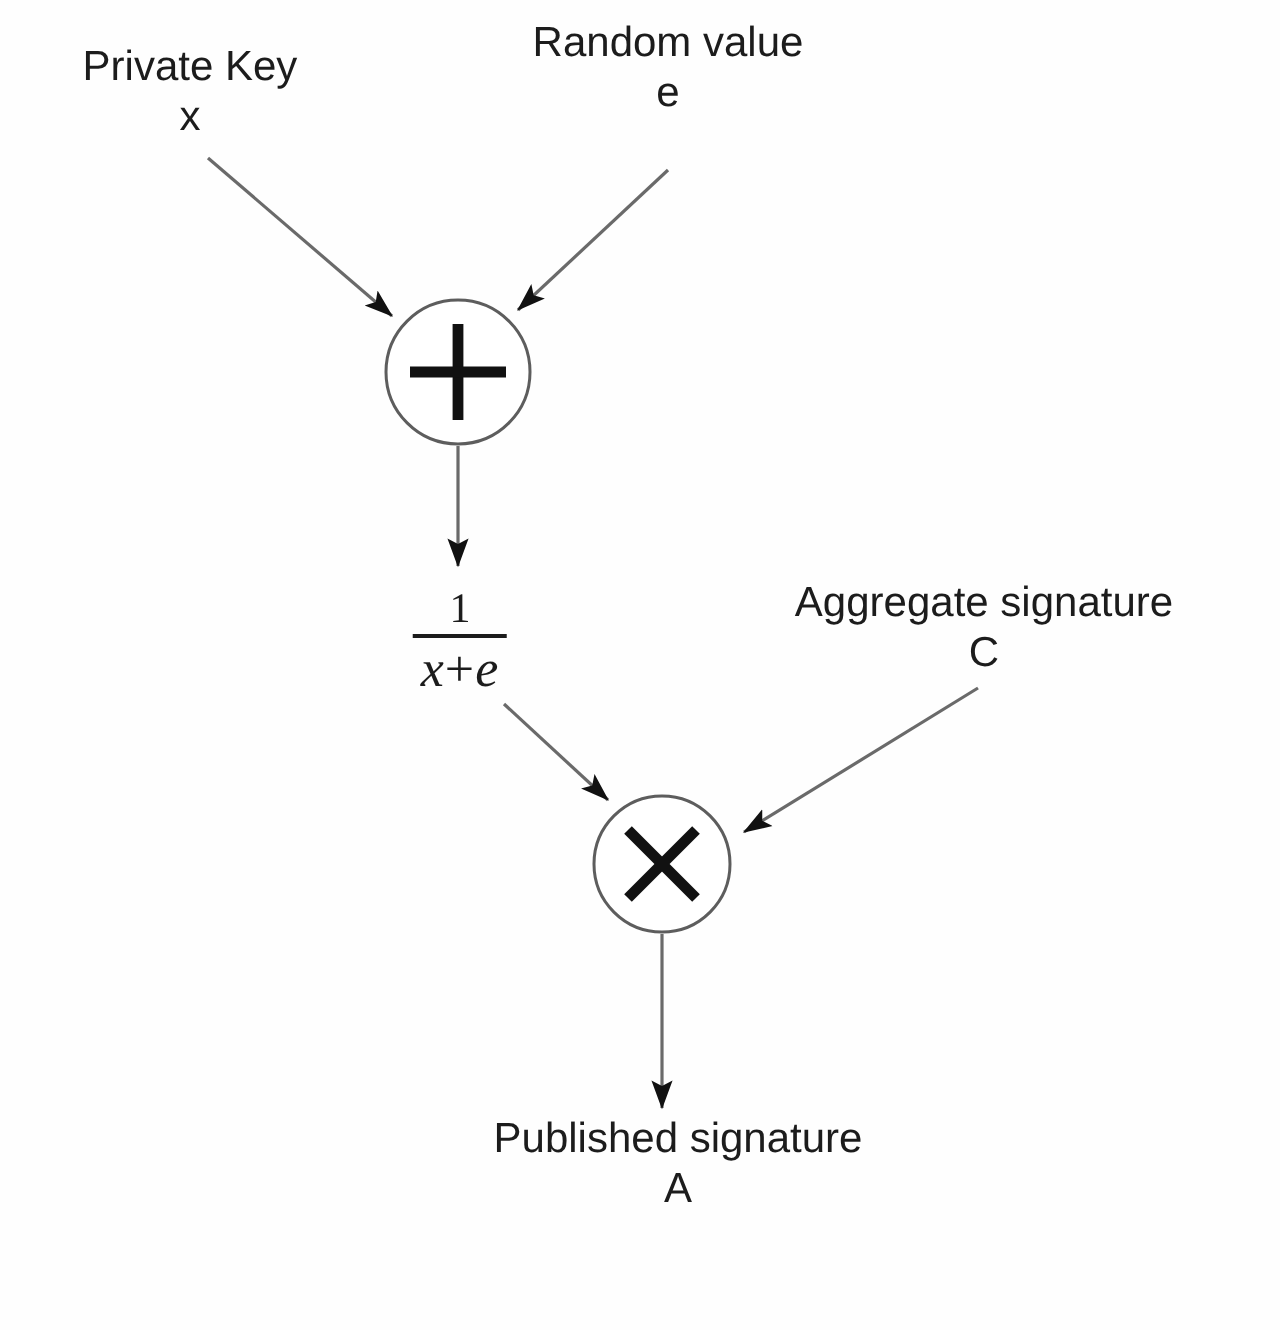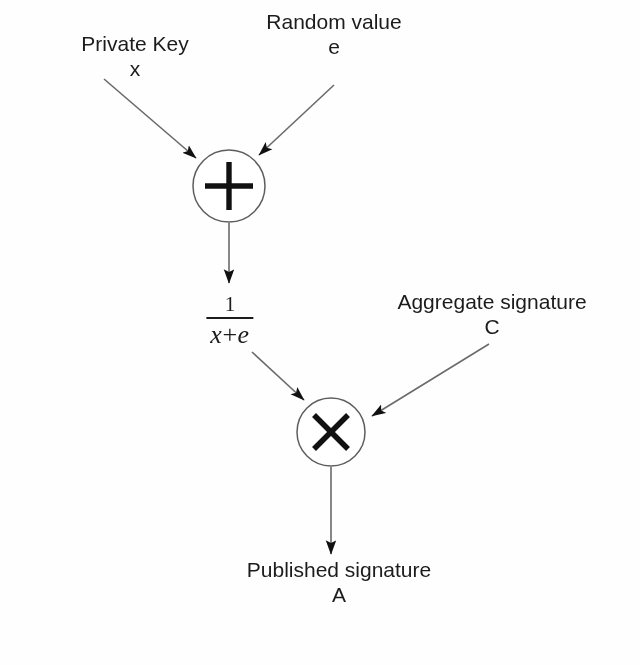--- a/index.html
+++ b/index.html
@@ -108,21 +108,21 @@
     <circle cx="331" cy="432" r="34" fill="#ffffff" stroke="#5d5d5d" stroke-width="1.5"></circle>
 
     <g>
       <line x1="314" y1="415" x2="348" y2="449" stroke="#111111" stroke-width="5.4"></line>
       <line x1="348" y1="415" x2="314" y2="449" stroke="#111111" stroke-width="5.4"></line>
     </g>
 
     <line x1="331" y1="467" x2="331" y2="554" stroke="#6a6a6a" stroke-width="1.6" marker-end="url(#arrowheadv)"></line>
   </svg>
 
-  <div class="lbl" style="left:95px; top:32px;margin-left:40px;">
+  <div class="lbl" style="left:95px; top:22px;">
     <span>Private Key</span>
     <span class="sub">x</span>
   </div>
 
   <div class="lbl" style="left:334px; top:10px;">
     <span>Random value</span>
     <span class="sub">e</span>
   </div>
 
   <div class="frac" style="left:230px; top:294px;">

